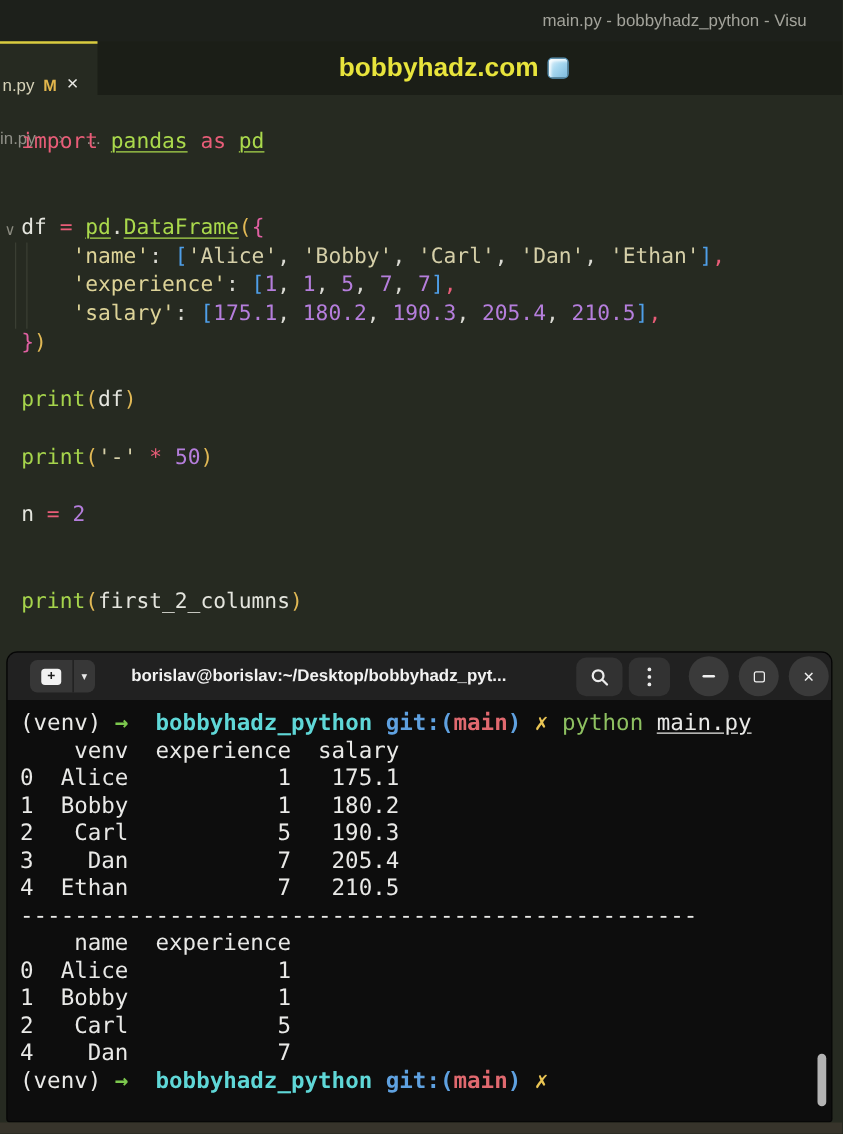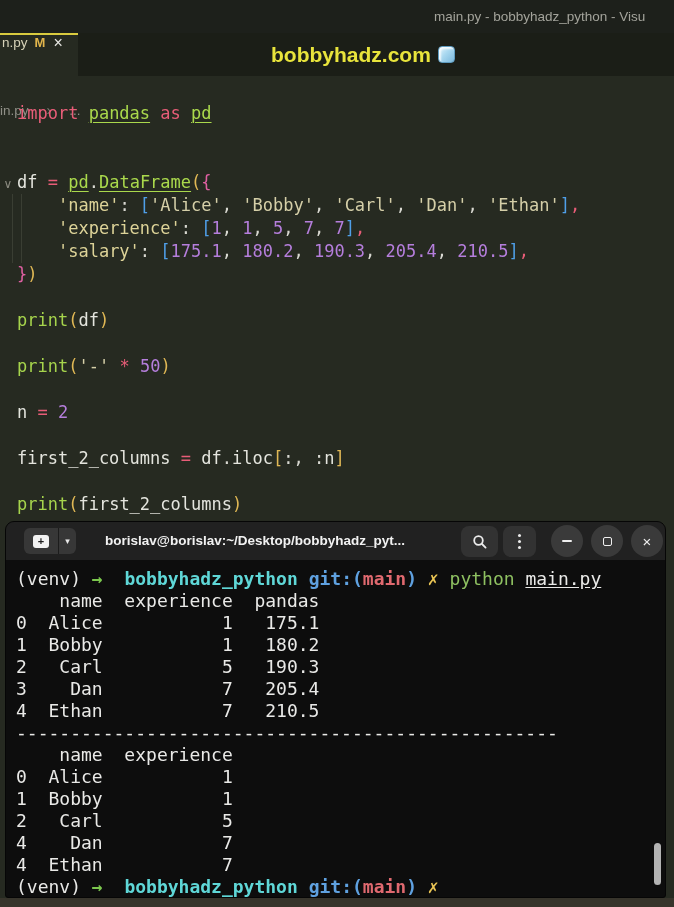--- a/index.html
+++ b/index.html
@@ -11,21 +11,21 @@
   .titlebar { position:absolute; left:0; top:0; width:674px; height:33px;
               background:#1d201b; overflow:hidden; }
   .tb-title { position:absolute; left:434px; top:0; line-height:33px;
               font-size:13.5px; color:#a3a39b; white-space:nowrap; }
 
   
   .tabbar { position:absolute; left:0; top:33px; width:674px; height:43px;
             background:#1b1e17; }
   .tab { position:absolute; left:0; top:0; width:78px; height:43px;
          background:#262a21; border-top:2px solid #d9cb3f;
-         display:flex; align-items:flex-start; padding-left:2px; cursor:pointer; }
+         display:flex; align-items:flex-end; padding-left:2px; cursor:pointer; }
   .tab-label { font-size:13.5px; color:#d6d2b8; }
   .tab-mod { font-size:13px; font-weight:bold; color:#e2b64c; margin-left:7px; }
   .tab-close { font-size:16px; color:#e8e8e4; margin-left:8px; line-height:1; }
   .watermark { position:absolute; left:271px; top:0; height:43px;
                display:flex; align-items:center; gap:7px; }
   .wm-text { font-size:21px; font-weight:bold; color:#e8e43c; }
   .ice { width:17px; height:17px; border-radius:4px;
          background:linear-gradient(135deg,#e3f4fd 0%,#a8d8f0 45%,#7db9dc 100%);
          border:1px solid #5f9cc0; box-shadow:inset 2px 2px 2px rgba(255,255,255,.8); }
 
@@ -142,21 +142,20 @@
       <div class="code-line"><span class="tk-txt">    </span><span class="tk-key">'experience'</span><span class="tk-txt">: </span><span class="tk-b3">[</span><span class="tk-num">1</span><span class="tk-txt">, </span><span class="tk-num">1</span><span class="tk-txt">, </span><span class="tk-num">5</span><span class="tk-txt">, </span><span class="tk-num">7</span><span class="tk-txt">, </span><span class="tk-num">7</span><span class="tk-b3">]</span><span class="tk-com">,</span></div>
       <div class="code-line"><span class="tk-txt">    </span><span class="tk-key">'salary'</span><span class="tk-txt">: </span><span class="tk-b3">[</span><span class="tk-num">175.1</span><span class="tk-txt">, </span><span class="tk-num">180.2</span><span class="tk-txt">, </span><span class="tk-num">190.3</span><span class="tk-txt">, </span><span class="tk-num">205.4</span><span class="tk-txt">, </span><span class="tk-num">210.5</span><span class="tk-b3">]</span><span class="tk-com">,</span></div>
       <div class="code-line"><span class="tk-b2">}</span><span class="tk-b1">)</span></div>
       <div class="code-line"></div>
       <div class="code-line"><span class="tk-fn">print</span><span class="tk-b1">(</span><span class="tk-var">df</span><span class="tk-b1">)</span></div>
       <div class="code-line"></div>
       <div class="code-line"><span class="tk-fn">print</span><span class="tk-b1">(</span><span class="tk-str">'-'</span><span class="tk-txt"> </span><span class="tk-op">*</span><span class="tk-txt"> </span><span class="tk-num">50</span><span class="tk-b1">)</span></div>
       <div class="code-line"></div>
       <div class="code-line"><span class="tk-var">n </span><span class="tk-op">= </span><span class="tk-num">2</span></div>
       <div class="code-line"></div>
-      <div class="code-line"><span class="tk-var">first_2_columns </span><span class="tk-op">= </span><span class="tk-var">df</span><span class="tk-txt">.</span><span class="tk-var">iloc</span><span class="tk-b1">[</span><span class="tk-txt">:, :</span><span class="tk-var">n</span><span class="tk-b1">]</span></div>
       <div class="code-line"></div>
       <div class="code-line"><span class="tk-fn">print</span><span class="tk-b1">(</span><span class="tk-var">first_2_columns</span><span class="tk-b1">)</span></div>
     </div>
 
   <span class="fold">∨</span>
   <div class="guide g1"></div>
   <div class="guide g2"></div>
 
   <div class="terminal">
     <div class="term-header">
@@ -188,32 +187,31 @@
         </div>
       <div class="cbtn max">
           <span class="maxsq"></span>
         </div>
       <div class="cbtn close">
           <span>×</span>
         </div>
     </div>
     <div class="term-body">
         <div class="term-line"><span class="t-p">(venv) </span><span class="t-arrow">→</span><span class="t-p">  </span><span class="t-dir">bobbyhadz_python</span><span class="t-p"> </span><span class="t-gb">git:(</span><span class="t-gr">main</span><span class="t-gb">)</span><span class="t-p"> </span><span class="t-gx">✗</span><span class="t-p"> </span><span class="t-cmd">python </span><span class="t-arg">main.py</span></div>
-        <div class="term-line"><span class="t-p">    name  experience  pandas</span></div>
+        <div class="term-line"><span class="t-p">    venv  experience  salary</span></div>
         <div class="term-line"><span class="t-p">0  Alice           1   175.1</span></div>
         <div class="term-line"><span class="t-p">1  Bobby           1   180.2</span></div>
         <div class="term-line"><span class="t-p">2   Carl           5   190.3</span></div>
         <div class="term-line"><span class="t-p">3    Dan           7   205.4</span></div>
         <div class="term-line"><span class="t-p">4  Ethan           7   210.5</span></div>
         <div class="term-line"><span class="t-p">--------------------------------------------------</span></div>
         <div class="term-line"><span class="t-p">    name  experience</span></div>
         <div class="term-line"><span class="t-p">0  Alice           1</span></div>
         <div class="term-line"><span class="t-p">1  Bobby           1</span></div>
         <div class="term-line"><span class="t-p">2   Carl           5</span></div>
         <div class="term-line"><span class="t-p">4    Dan           7</span></div>
-        <div class="term-line"><span class="t-p">4  Ethan           7</span></div>
         <div class="term-line"><span class="t-p">(venv) </span><span class="t-arrow">→</span><span class="t-p">  </span><span class="t-dir">bobbyhadz_python</span><span class="t-p"> </span><span class="t-gb">git:(</span><span class="t-gr">main</span><span class="t-gb">)</span><span class="t-p"> </span><span class="t-gx">✗</span></div>
       </div>
     <div class="term-scrollbar"></div>
   </div>
 
   <div class="bottom-strip"></div>
 </div>
 
 </body></html>

